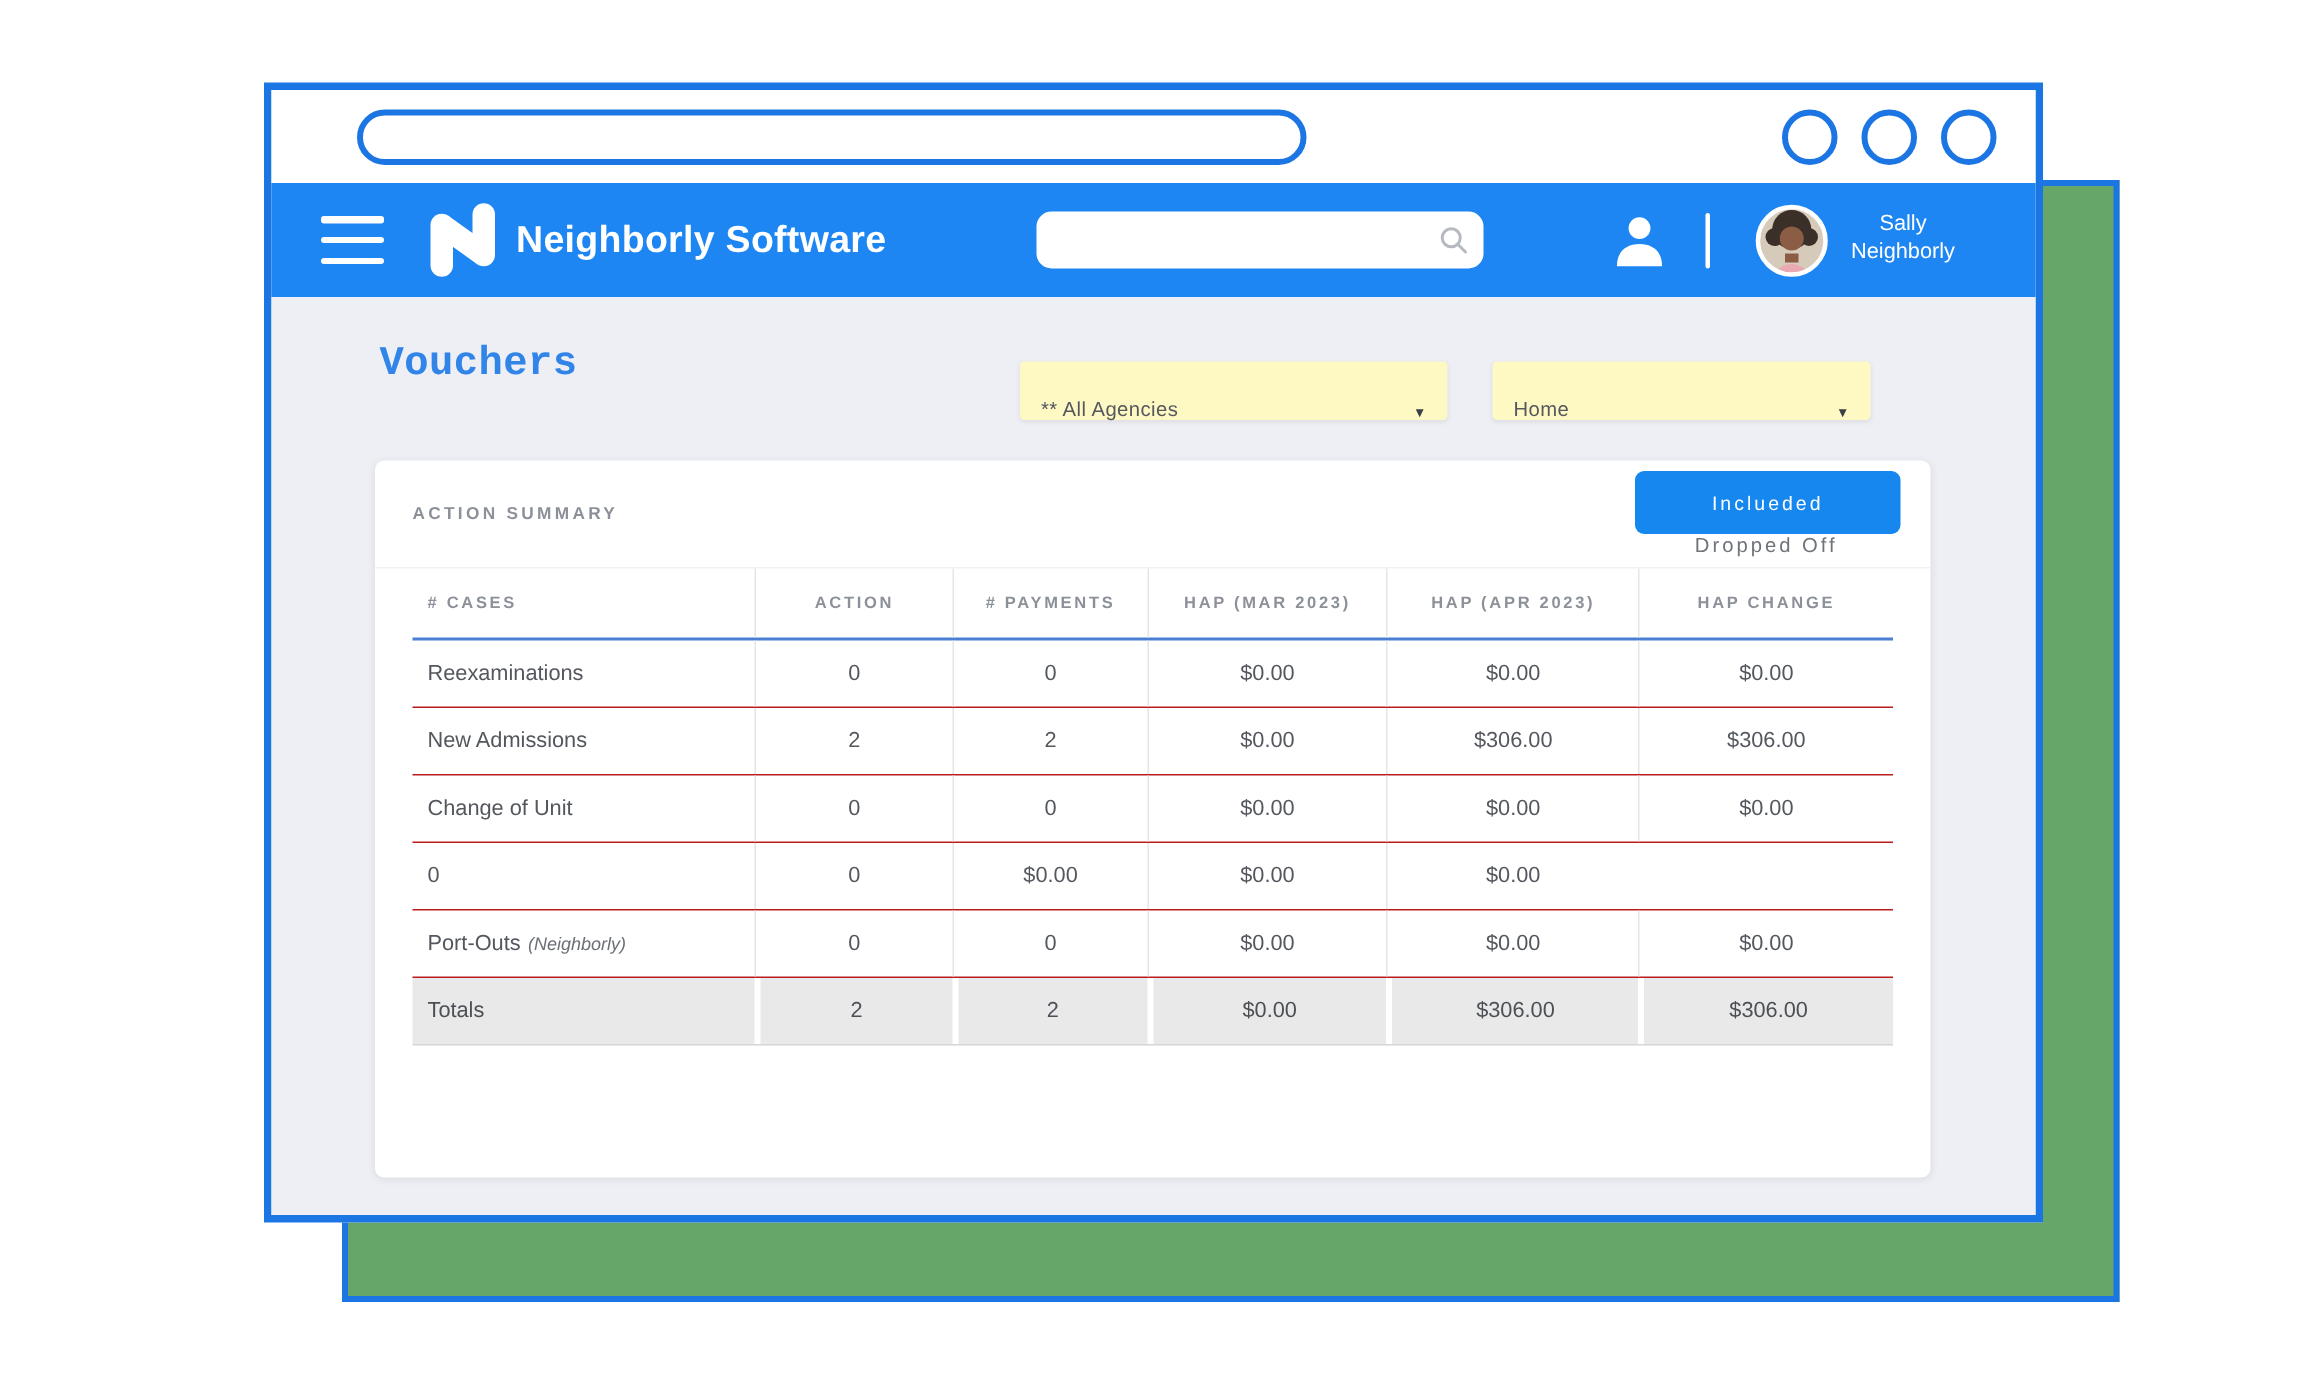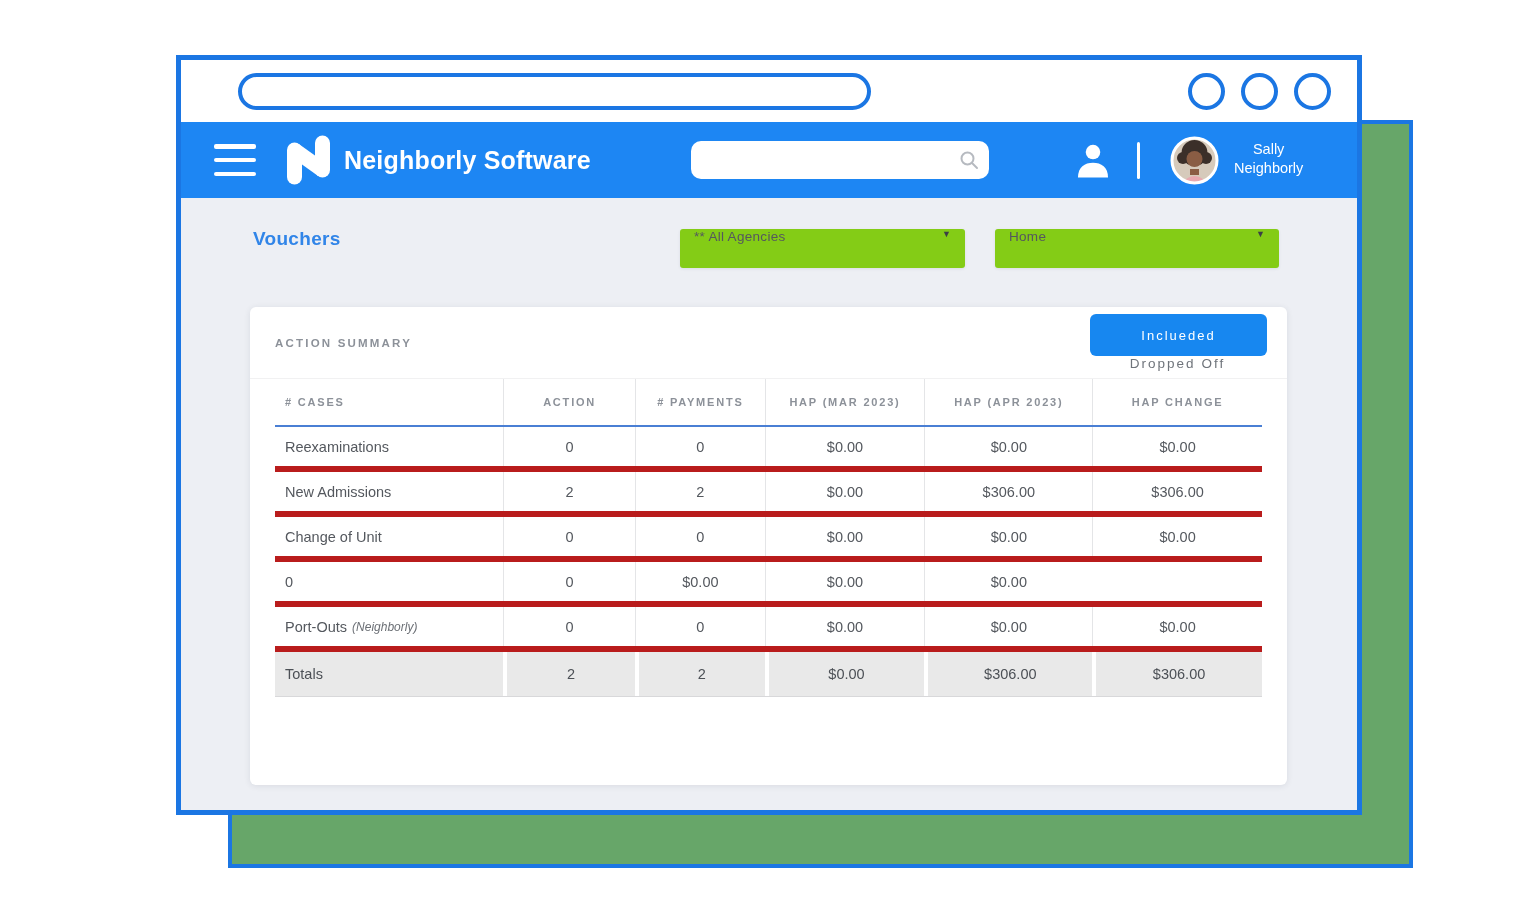--- a/index.html
+++ b/index.html
@@ -32,50 +32,50 @@
   .header-search input { flex:1; border:none; outline:none; background:transparent; height:100%;
     padding:0 8px 0 14px; font-size:14px; color:#555; font-family:"Liberation Sans", sans-serif; }
   .header-search .mag { margin-right:10px; }
   .person { position:absolute; left:893px; top:19px; }
   .header-divider { position:absolute; left:956px; top:20px; width:3px; height:37px; background:#fff; border-radius:2px; }
   .avatar-wrap { position:absolute; left:989px; top:14px; width:49px; height:49px; }
   .user-name { position:absolute; left:1053px; top:18px; color:#fff; font-size:14.5px; line-height:19px;text-align:center; }
 
   
   .content { position:absolute; left:0; top:138px; right:0; bottom:0; background:var(--page-bg,#edeff4); }
-  .page-title { position:absolute; left:72px; top:30px; font-size:19px; font-weight:600;
-    color:var(--title-blue,#3185e8); letter-spacing:0.3px; }
-  .dropdown { position:absolute; top:31px; height:39px; background:#84cc16; border-radius:3px;
-    box-shadow:0 1px 3px rgba(60,70,90,.10); display:flex; align-items:flex-start;
+  .page-title { position:absolute; left:72px; top:30px; font-size:27px; font-weight:600;
+    color:var(--title-blue,#3185e8); letter-spacing:0.3px;font-family:Liberation Mono, monospace; }
+  .dropdown { position:absolute; top:43px; height:39px; background:#fef9c3; border-radius:3px;
+    box-shadow:0 1px 3px rgba(60,70,90,.10); display:flex; align-items:flex-end;
     padding:0 14px; font-size:13.5px; color:#55585e; cursor:pointer; }
   .dropdown .dd-label { flex:1; letter-spacing:0.3px; }
   .dropdown .caret { font-size:9px; color:#3c4046; }
   .dropdown.agencies { left:499px; width:285px; }
-  .dropdown.nav { left:814px; width:284px; }
+  .dropdown.nav { left:814px; width:252px; }
 
   
   .card { position:absolute; left:69px; top:109px; width:1037px; height:478px; background:#fff;
     border-radius:6px; box-shadow:0 1px 6px rgba(40,50,70,.10); }
   .card-header { display:flex; align-items:center; height:72px; padding:0 20px 0 25px;
     border-bottom:1px solid #f1f1f2; }
   .card-title { font-size:11.5px; font-weight:bold; letter-spacing:2.2px; color:var(--text-muted,#8c9199); }
   .tabs { margin-left:auto; display:flex; align-items:center;flex-direction:column; }
   .tab-active { width:177px; height:42px; border:none; border-radius:6px; background:var(--accent-blue,#1787f0);
     color:#fff; font-size:13px; letter-spacing:2px; font-family:"Liberation Sans", sans-serif; cursor:pointer; }
   .tab-inactive { margin:0 22px 0 20px; font-size:13.5px; letter-spacing:2px; color:#6f747b; cursor:pointer; }
 
   
   .vtable { margin:0 25px; width:987px; }
   .trow { display:grid; grid-template-columns:23.1% 13.4% 13.1% 16.2% 17% 17.2%; }
   .trow > div { display:flex; align-items:center; justify-content:center; height:100%; }
   .trow > div:first-child { justify-content:flex-start; padding-left:10px; }
   .trow > div + div { border-left:1px solid #e4e5e7; }
   .thead { height:48px; border-bottom:2px solid var(--table-header-underline,#4a7fd4); }
   .thead > div { font-size:11px; font-weight:bold; letter-spacing:1.8px; color:var(--text-muted,#8c9199); }
-  .tbody-row { height:45px; border-bottom:6px solid #b91c1c; font-size:14.5px; color:var(--text-dark,#54585e); }
+  .tbody-row { height:45px; border-bottom:1px solid #b91c1c; font-size:14.5px; color:var(--text-dark,#54585e); }
   .tbody-row .note { font-style:italic; font-size:12px; color:#6b6f75; margin-left:5px; }
   .totals-row { height:45px; background:var(--totals-bg,#e9e9e9); border-bottom:1px solid #d8d8da;
     font-size:14.5px; color:#4c5056; }
   .totals-row > div + div { border-left:4px solid #fff; }
 </style>
 </head>
 <body>
 
 <div class="stage">
   <div class="green-panel"></div>

